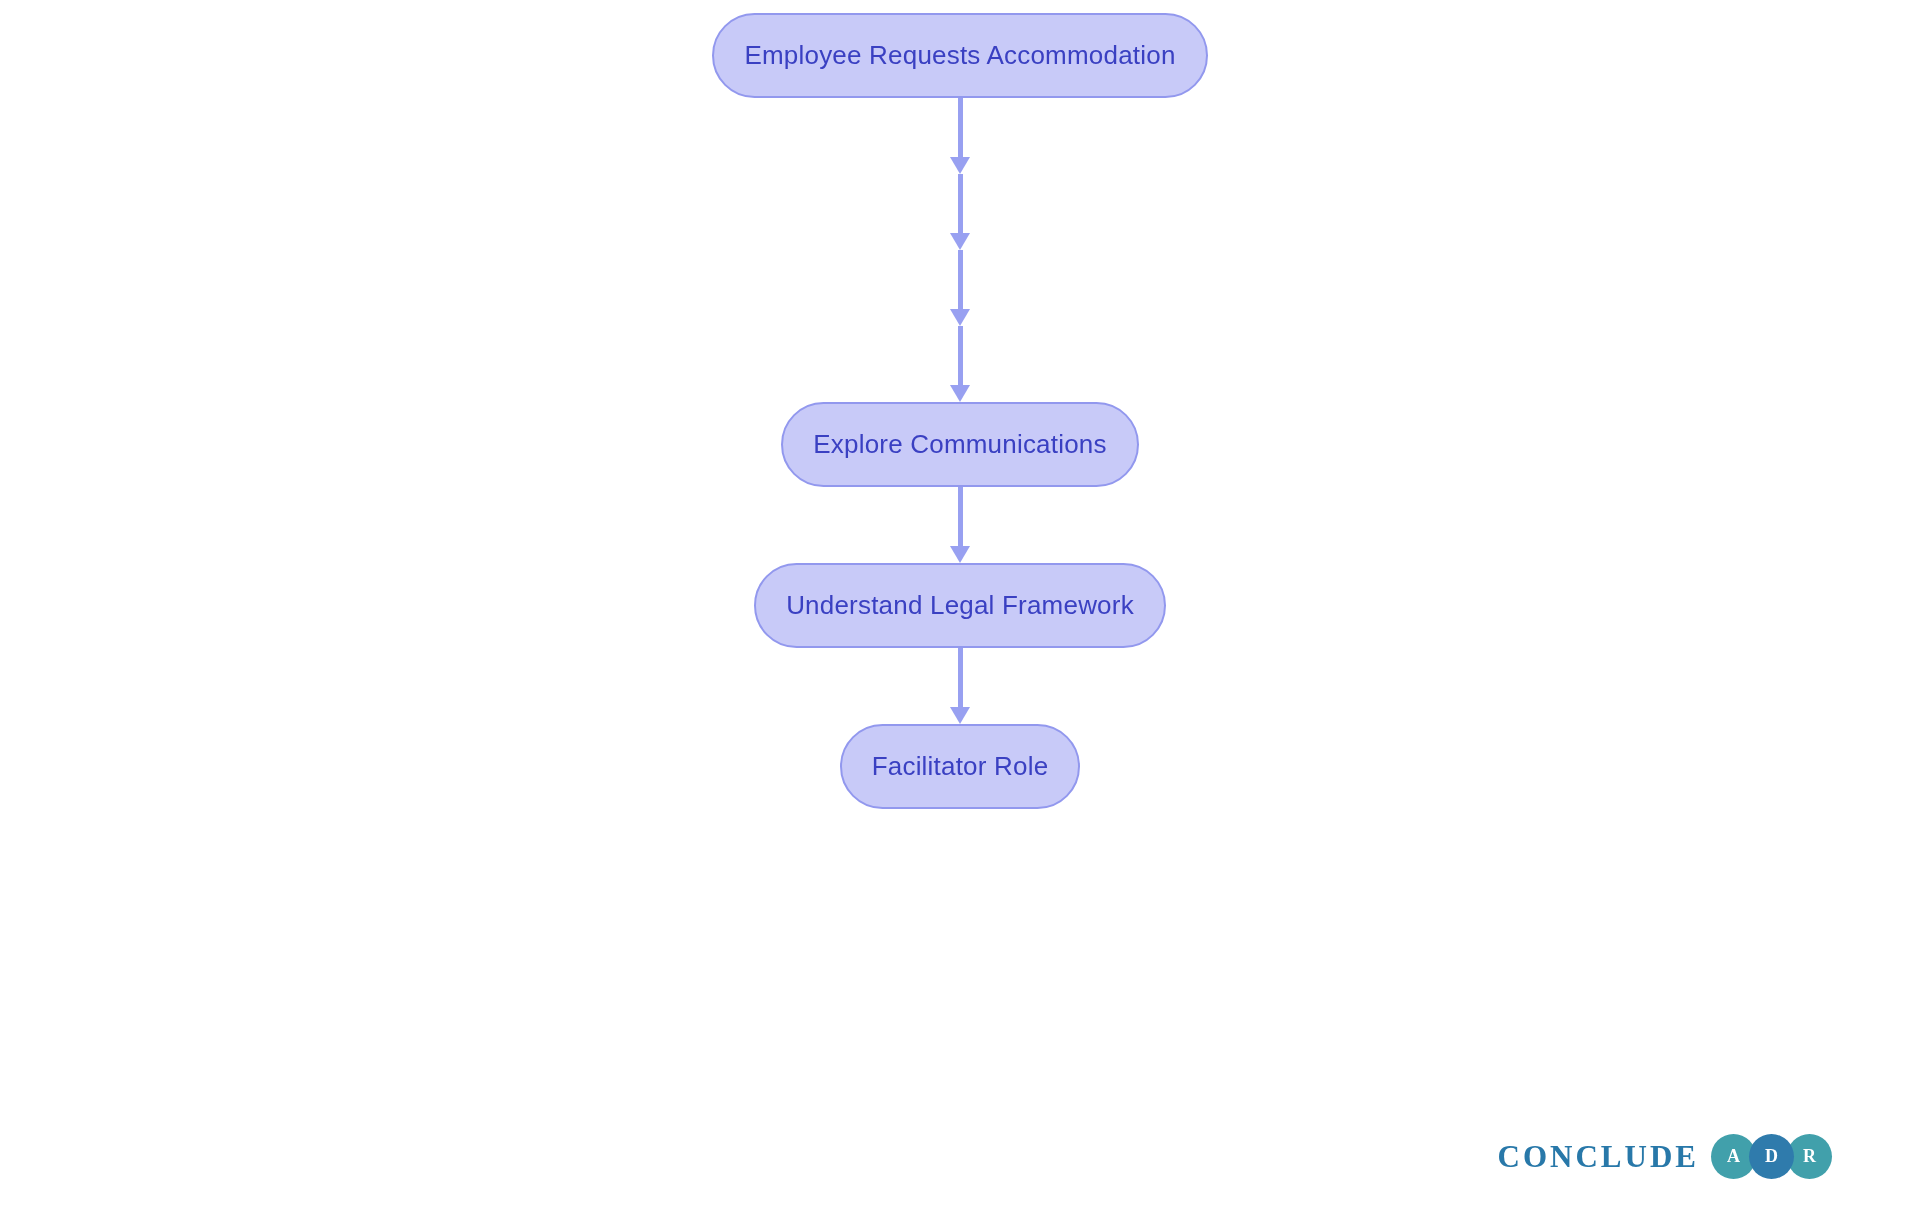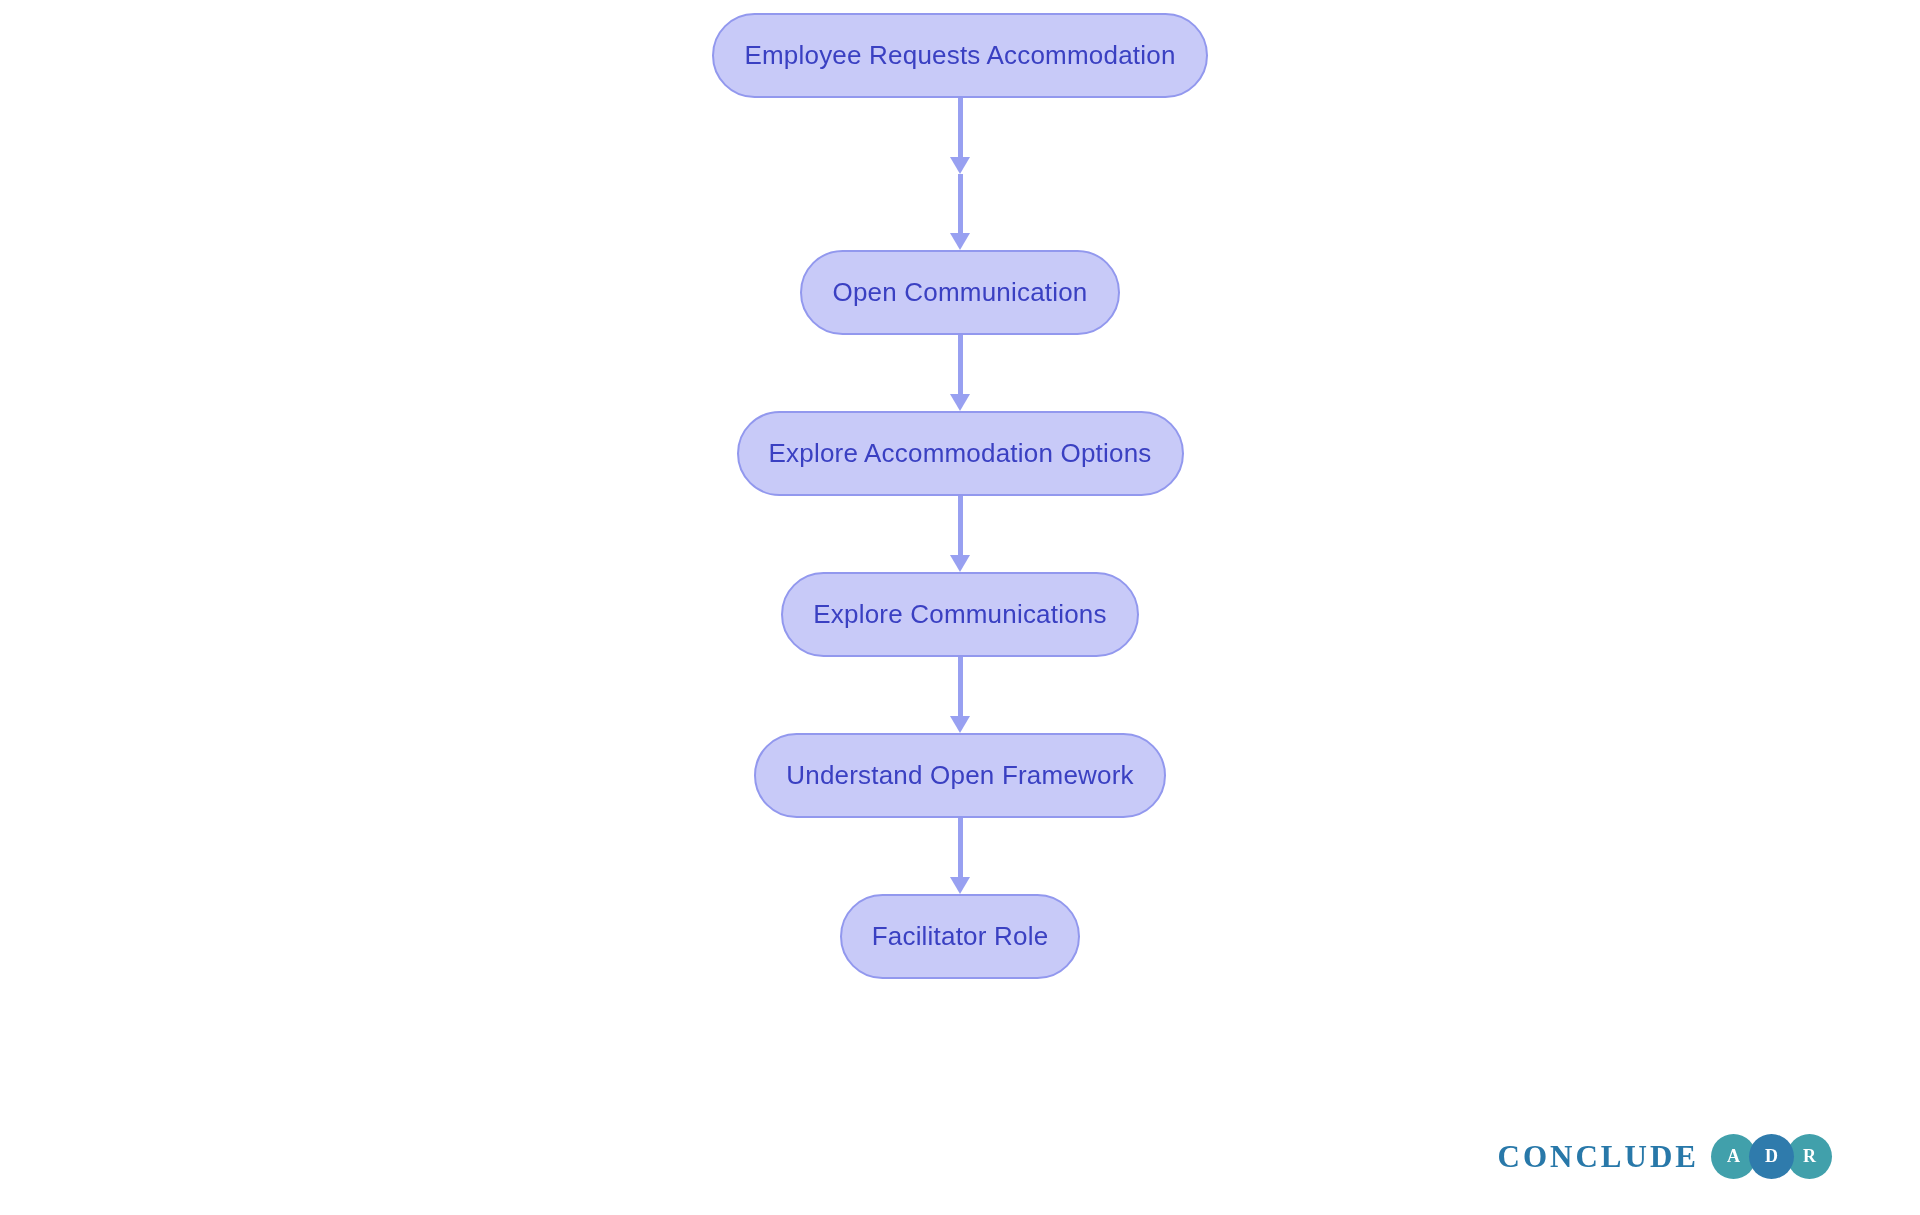--- a/index.html
+++ b/index.html
@@ -102,43 +102,37 @@
       <span>Employee Requests Accommodation</span>
     </div>
     <div class="arrow">
       <div class="stem"></div>
       <div class="head"></div>
     </div>
     <div class="arrow">
       <div class="stem"></div>
       <div class="head"></div>
     </div>
-    <div class="node">
-      <span>Open Communication</span>
-    </div>
     <div class="arrow">
       <div class="stem"></div>
       <div class="head"></div>
-    </div>
-    <div class="node">
-      <span>Explore Accommodation Options</span>
     </div>
     <div class="arrow">
       <div class="stem"></div>
       <div class="head"></div>
     </div>
     <div class="node">
       <span>Explore Communications</span>
     </div>
     <div class="arrow">
       <div class="stem"></div>
       <div class="head"></div>
     </div>
     <div class="node">
-      <span>Understand Open Framework</span>
+      <span>Understand Legal Framework</span>
     </div>
     <div class="arrow">
       <div class="stem"></div>
       <div class="head"></div>
     </div>
     <div class="node">
       <span>Facilitator Role</span>
     </div>
   </div>
 

